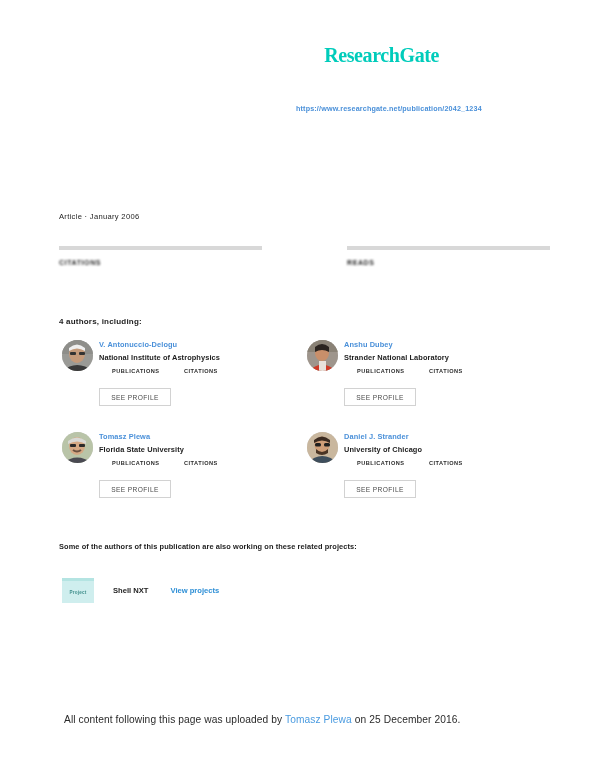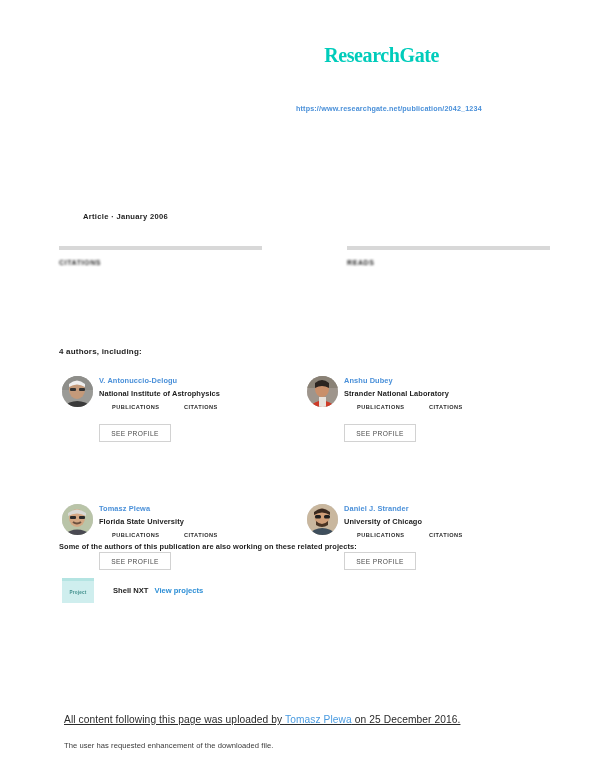--- a/index.html
+++ b/index.html
@@ -45,26 +45,25 @@
     filter: blur(0.55px);
     white-space: nowrap;
   }
 
   
   .article-meta {
     position: absolute;
     top: 212px;
     left: 59px;
     font-size: 7.6px;
-    font-weight: bold;
+    font-weight: normal;
     letter-spacing: 0.3px;
     color: #1d1d1d;
     filter: blur(0.7px);
     white-space: nowrap;
-    margin-left: 24px;
   }
 
   
   .stats {
     position: absolute;
     top: 246px;
     left: 59px;
     width: 486px;
     display: flex;
   }
@@ -92,36 +91,34 @@
   
   .authors-heading {
     position: absolute;
     top: 317px;
     left: 59px;
     font-size: 8px;
     font-weight: bold;
     letter-spacing: 0.2px;
     color: #1d1d1d;
     filter: blur(0.65px);
-    margin-top: 30px;
   }
 
   .authors-grid {
     position: absolute;
     top: 338px;
     left: 59px;
     width: 490px;
     display: flex;
     flex-wrap: wrap;
   }
   .author-card {
     width: 245px;
     height: 92px;
     position: relative;
-    margin-top: 36px;
   }
 
   .avatar {
     position: absolute;
     left: 3px;
     top: 2px;
     width: 31px;
     height: 31px;
     border-radius: 50%;
     overflow: hidden;
@@ -215,21 +212,21 @@
     font-size: 4.6px;
     font-weight: bold;
     color: #3f8f8c;
     letter-spacing: 0.2px;
     filter: blur(0.3px);
   }
   .project-info {
     margin-left: 19px;
     display: flex;
     align-items: flex-end;
-    gap: 6px;
+    gap: 22px;
   }
   .project-name {
     font-size: 7.6px;
     font-weight: bold;
     color: #1d1d1d;
     filter: blur(0.7px);
     white-space: nowrap;
   }
   .project-link {
     font-size: 7.6px;
@@ -242,21 +239,20 @@
 
   
   .footer-upload {
     position: absolute;
     top: 714px;
     left: 64px;
     font-size: 10.2px;
     color: #2a2a2a;
     letter-spacing: 0.1px;
     white-space: nowrap;
-    text-decoration: underline;
   }
   .footer-upload .uploader {
     color: #4A9BE0;
     cursor: pointer;
   }
   .footer-note {
     position: absolute;
     top: 741px;
     left: 64px;
     font-size: 7.6px;
@@ -417,15 +413,14 @@
     <div class="project-info">
       <span class="project-name">Shell NXT</span>
       <span class="project-link">View projects</span>
     </div>
   </div>
 
   <div class="footer-upload">
     <span>All content following this page was uploaded by </span><span class="uploader">Tomasz Plewa</span><span> on 25 December 2016.</span>
   </div>
 
-  <div class="footer-note">The user has requested enhancement of the downloaded file.</div>
 
 </div>
 
 </body></html>

